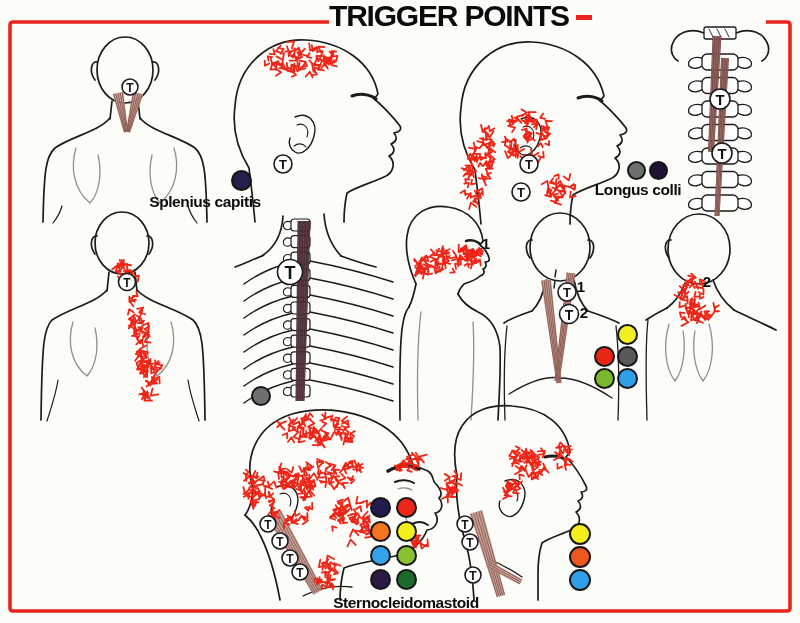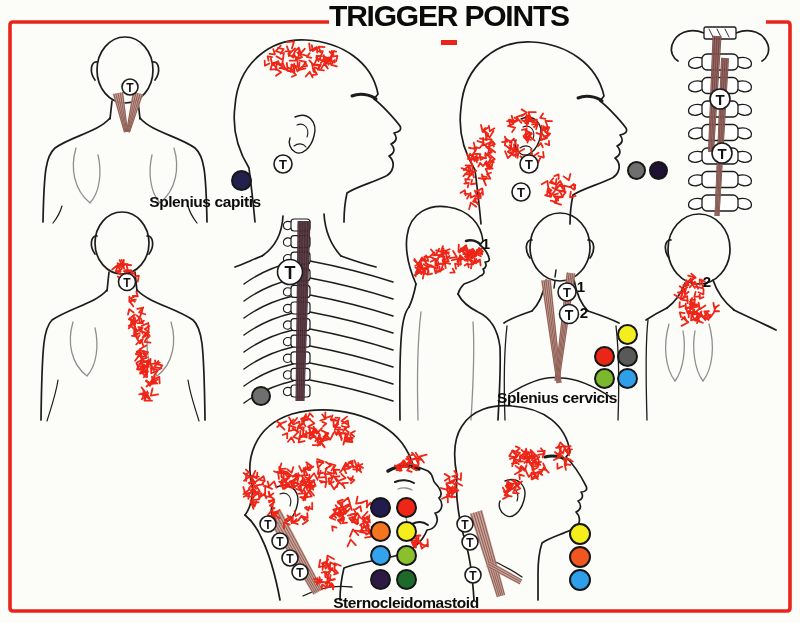--- a/index.html
+++ b/index.html
@@ -1,21 +1,21 @@
 <!DOCTYPE html>
 <html style="--red: #e8241b;"><head>
 <meta charset="utf-8">
 <style>
   html,body{margin:0;padding:0;background:#e9e9e6;}
   .page{position:relative;width:800px;height:623px;background:#fcfcf8;overflow:hidden;
         font-family:"Liberation Sans",sans-serif;}
   #art{position:absolute;left:0;top:0;}
   .lbl{position:absolute;width:180px;margin-left:-90px;text-align:center;
        font-weight:bold;font-size:15.5px;letter-spacing:-0.4px;color:#0c0c0c;z-index:5;}
-  .title{position:absolute;left:329px;top:1px;display:flex;align-items:center;gap:7px;z-index:6;flex-direction:column;}
+  .title{position:absolute;left:329px;top:1px;display:flex;align-items:center;gap:7px;z-index:6;}
   .title .t1,.title .t2{font-weight:bold;font-size:30px;letter-spacing:-1.2px;color:#0b0b0b;
        white-space:nowrap;line-height:30px;}
   .tdash{display:inline-block;width:16px;height:5px;background:var(--red,#e8241b);margin-top:2px;}
   .dot-grid{position:absolute;display:flex;flex-direction:column;z-index:5;}
   .dg-row{display:flex;}
   .dot{border-radius:50%;border:2px solid #161616;box-sizing:border-box;}
   .dot.empty{visibility:hidden;border:none;}
 </style>
 </head>
 <body>
@@ -1069,21 +1069,21 @@
         <text x="473" y="575.5" text-anchor="middle" dominant-baseline="central" font-family="&quot;Liberation Sans&quot;,sans-serif" font-weight="bold" font-size="12" fill="#111">T</text>
       </g>
     </svg>
 
   <div class="title">
     <span class="t1">TRIGGER POINTS</span>
     <span class="tdash"></span>
   </div>
 
   <div class="lbl" style="left:205px;top:193px">Splenius capitis</div>
-  <div class="lbl" style="left:557px;top:389px">Splenius cervicis</div>
+  <div class="lbl" style="left:638px;top:181px">Longus colli</div>
   <div class="lbl" style="left:406px;top:594px">Sternocleidomastoid</div>
 
   <div class="dot-grid" style="left:231px;top:170px">
       <div class="dg-row" style="gap: 3px;">
         <div class="dot" style="width: 21px; height: 21px; background: rgb(35, 32, 77);"></div>
       </div>
     </div>
   <div class="dot-grid" style="left:627px;top:161px">
       <div class="dg-row" style="gap: 3px;">
         <div class="dot" style="width: 19px; height: 19px; background: rgb(111, 111, 111);"></div>

